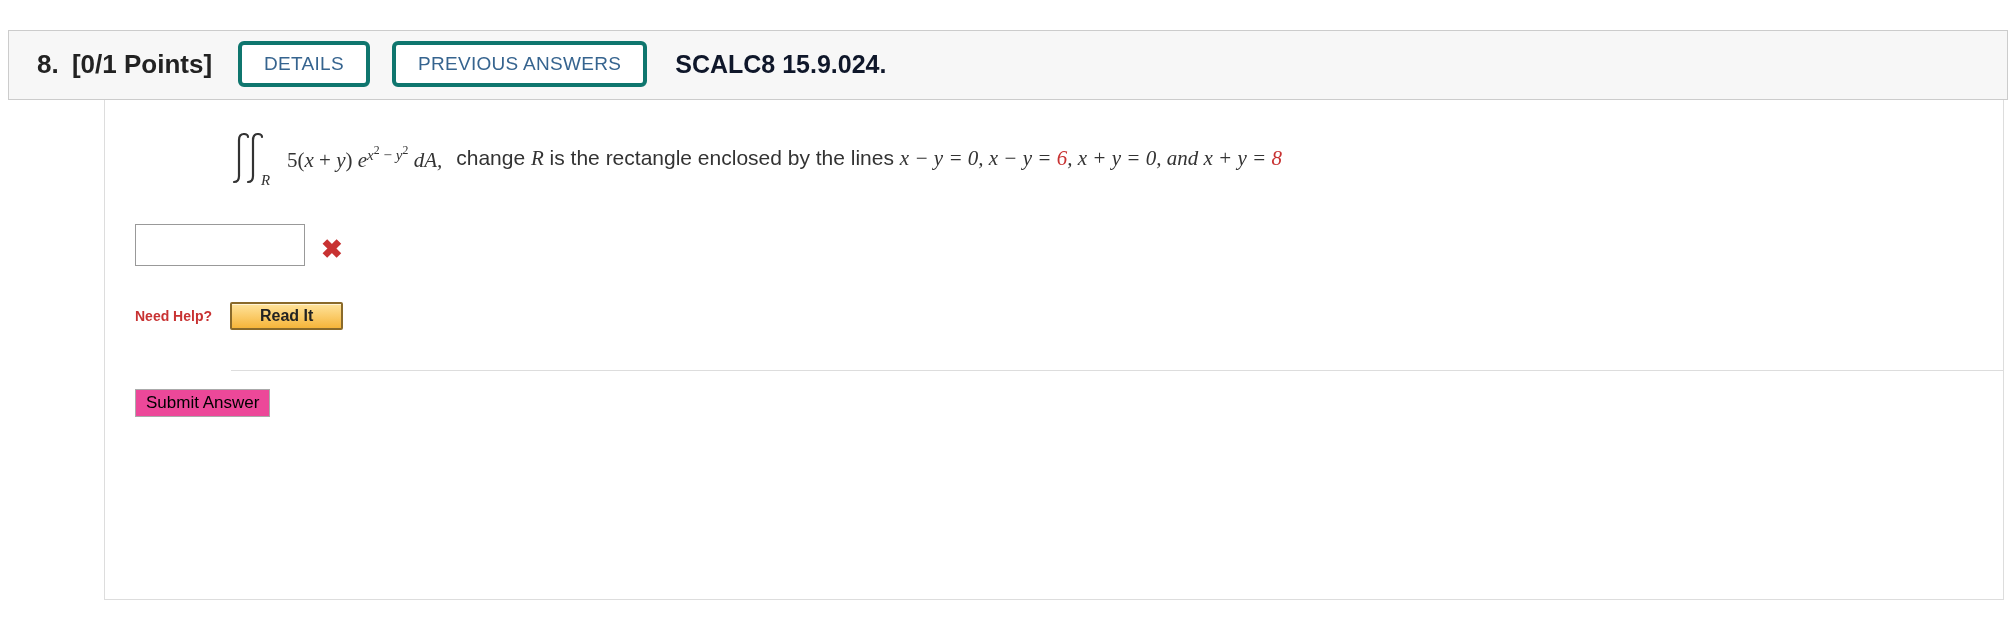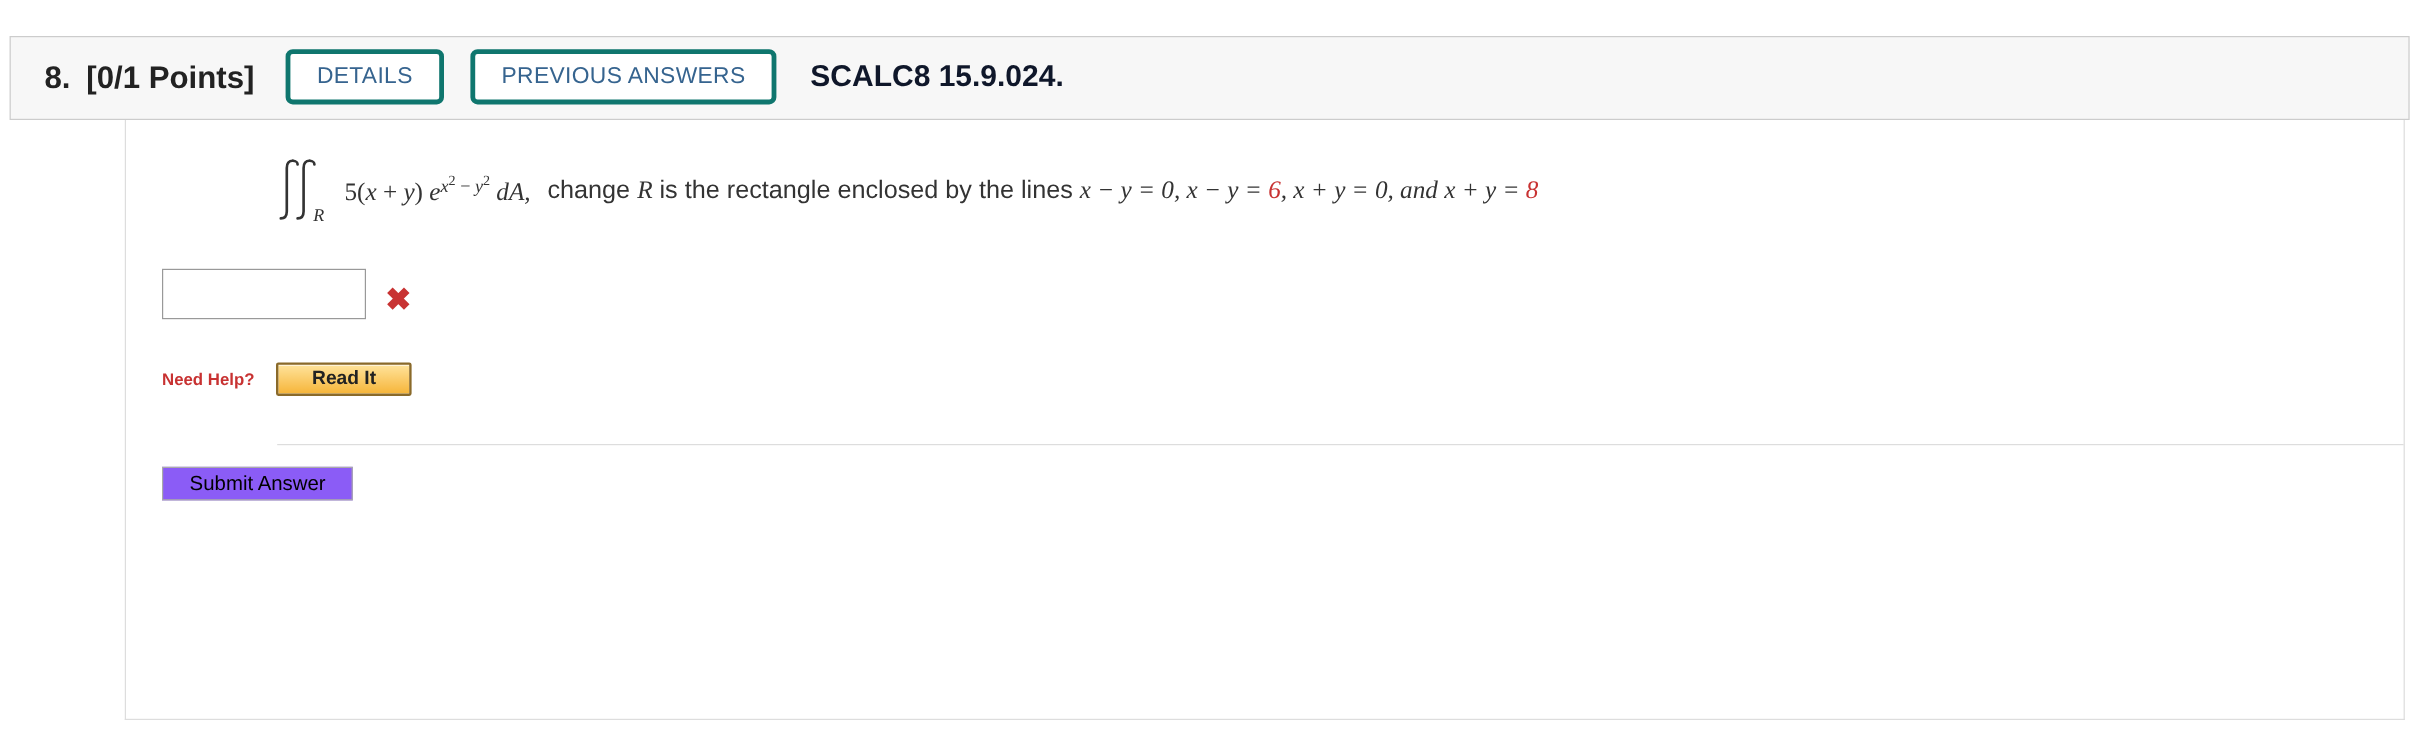--- a/index.html
+++ b/index.html
@@ -148,22 +148,22 @@
     border: none;
     border-top: 1px solid #ddd;
     margin: 40px 0 0 96px;
   }
   .submit-row {
     margin-top: 18px;
   }
   .submit-btn {
     font-family: inherit;
     font-size: 17px;
-    padding: 3px 22px;
-    background: #8b5cf6;
+    padding: 3px 10px;
+    background: #ec4899;
     border: 1px solid #aaa;
     cursor: pointer;
   }
 </style>
 </head>
 <body>
 
 <div class="wrap">
   <div class="header">
     <span class="qnum">

